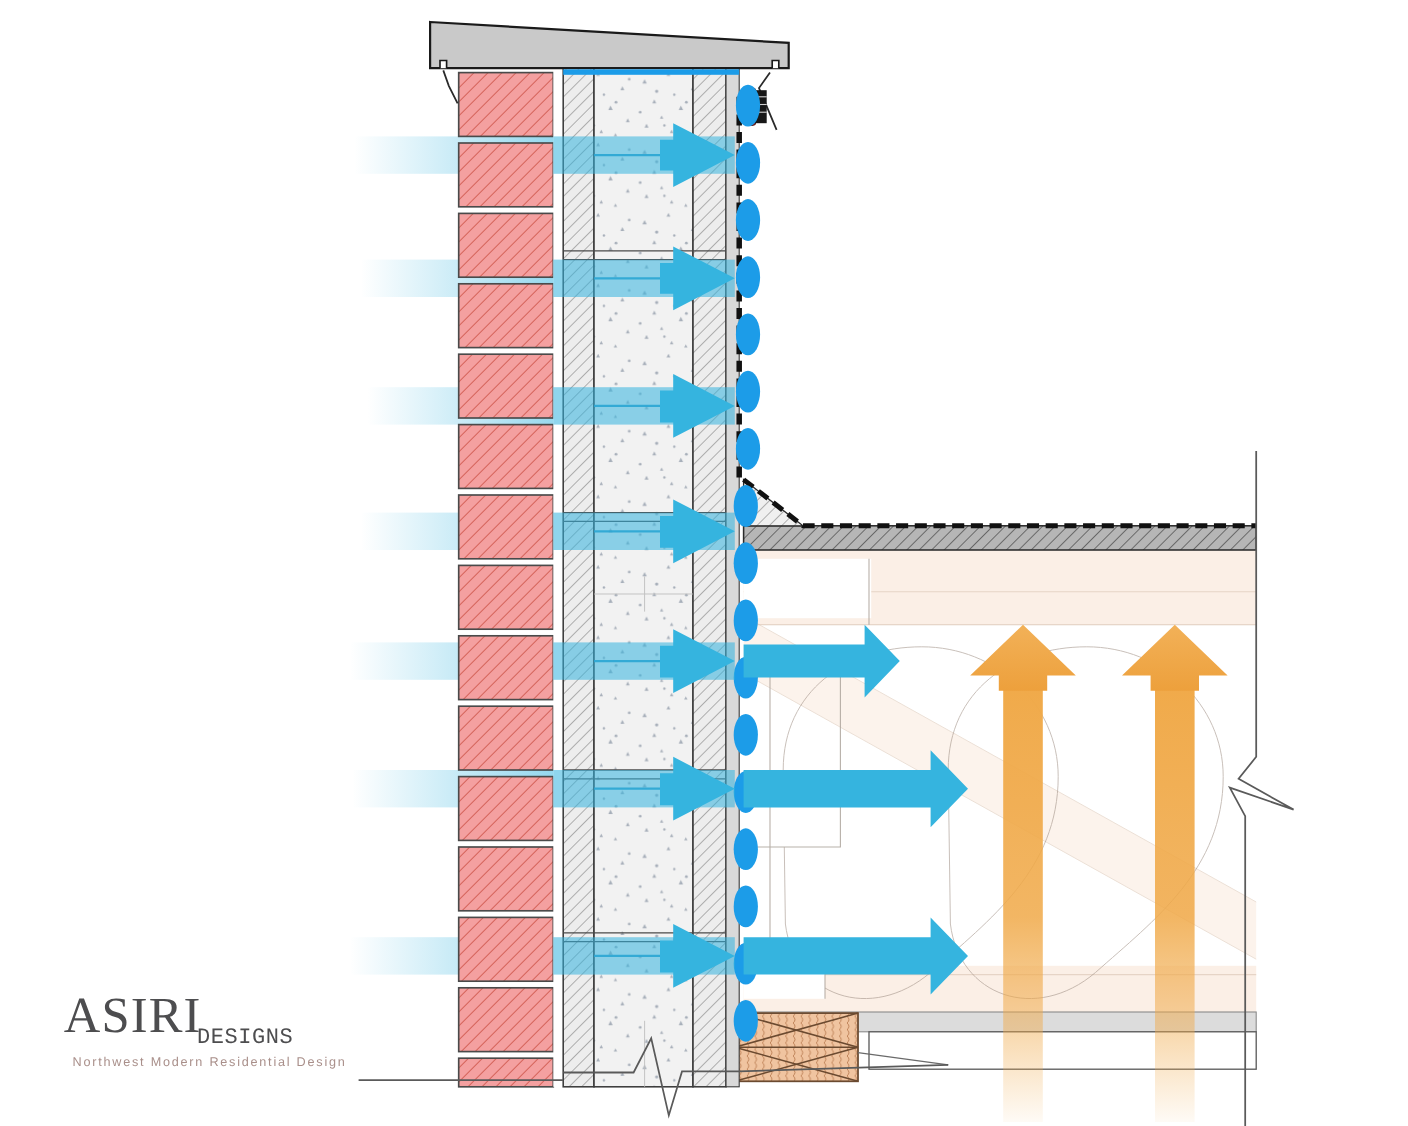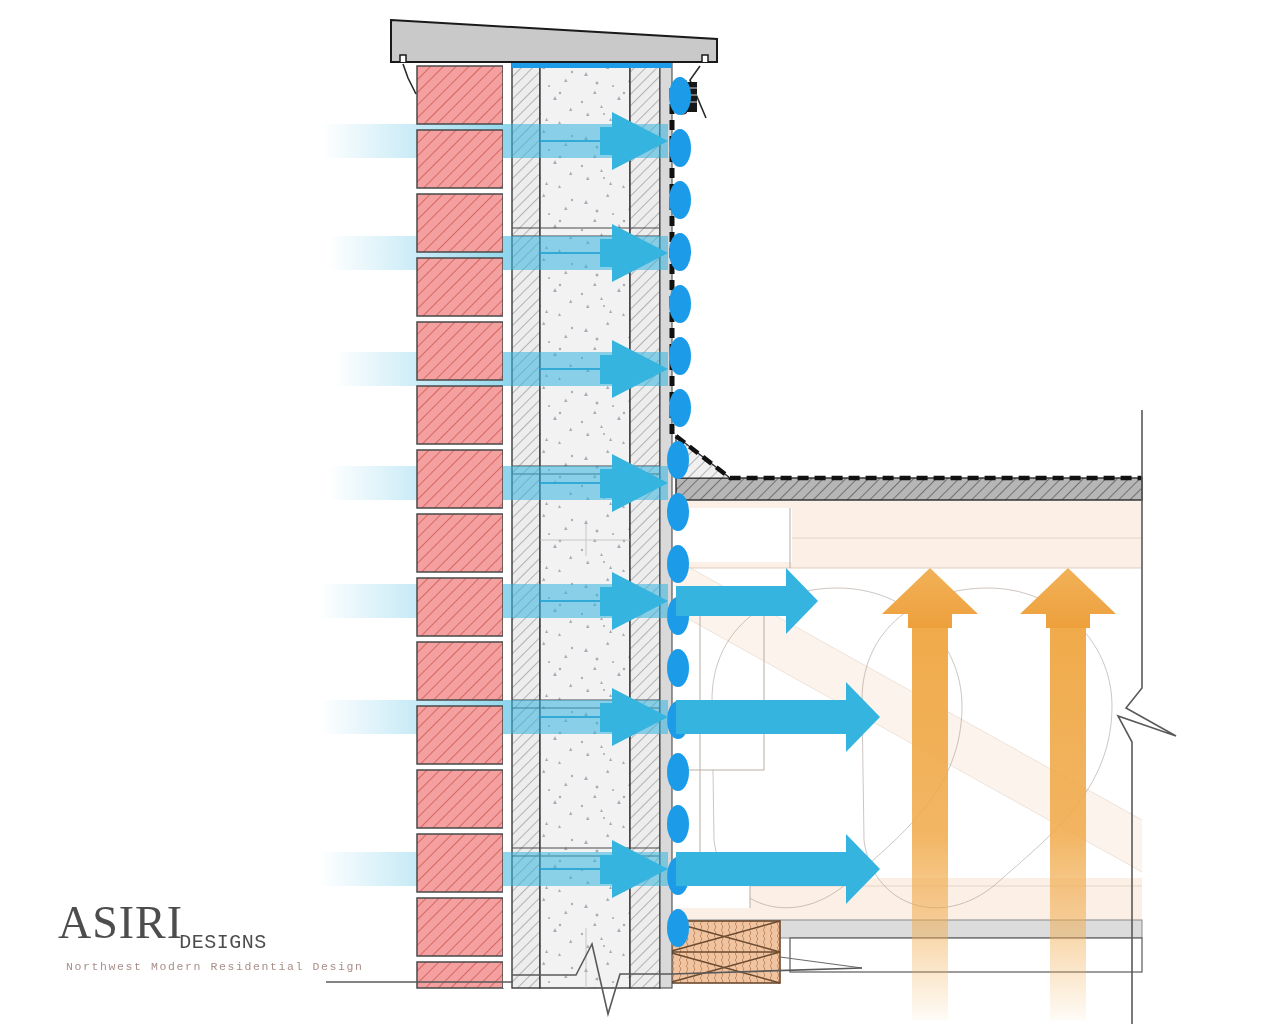--- a/index.html
+++ b/index.html
@@ -9,21 +9,21 @@
   #stage{position:relative;width:1280px;height:1024px;background:#fff;}
   svg.sheet{position:absolute;left:0;top:0;width:1280px;height:1024px;display:block;}
 
   
   #logo{position:absolute;left:58px;top:900px;width:300px;height:90px;
         color:#58595b;user-select:none;}
   #logo .lg-main{font-family:"Liberation Serif", serif;font-size:46px;
         letter-spacing:1px;color:#4d4d4f;line-height:1;white-space:nowrap;}
   #logo .lg-sub{font-family:Liberation Mono, monospace;font-size:20px;
         letter-spacing:0.5px;color:#4d4d4f;position:relative;top:10px;left:-4px;}
-  #logo .lg-tag{font-family:Liberation Mono, monospace;font-size:11.5px;
+  #logo .lg-tag{font-family:Liberation Sans, sans-serif;font-size:11.5px;
         color:#a98f8a;letter-spacing:1.6px;margin-top:14px;margin-left:8px;
         white-space:nowrap;}
 </style>
 </head>
 <body>
 
 <div id="stage">
 
 <svg class="sheet" viewBox="0 0 1280 1024" xmlns="http://www.w3.org/2000/svg">
 

